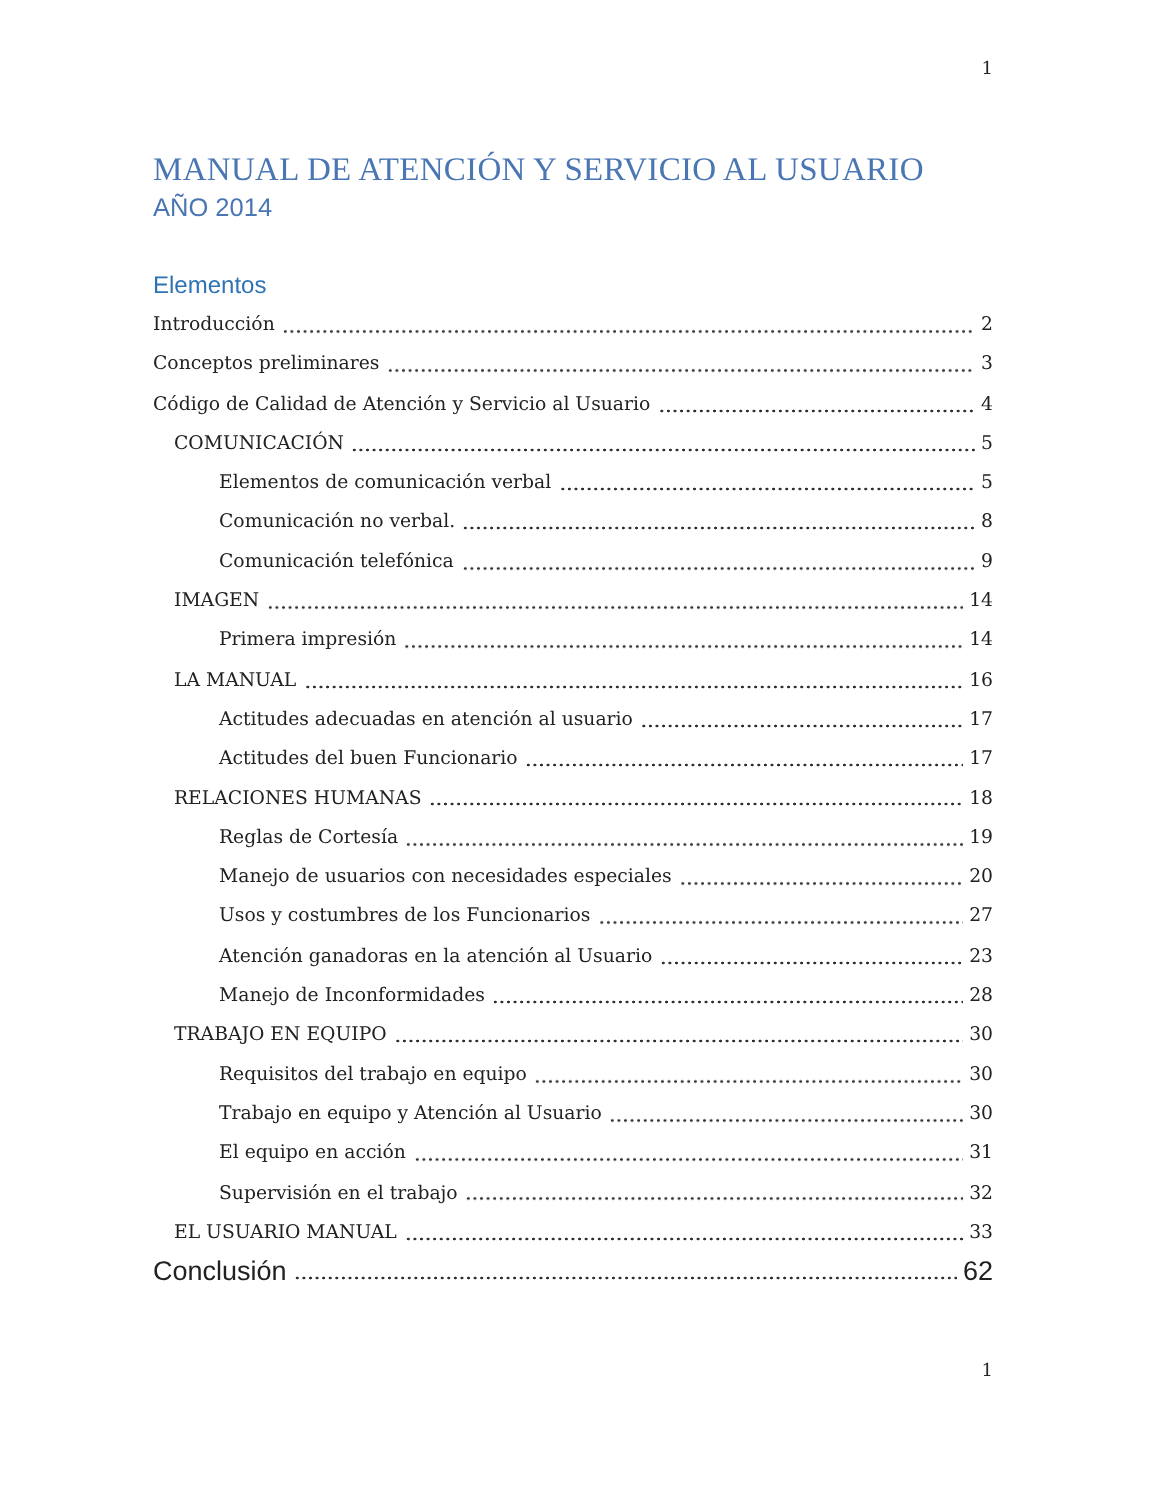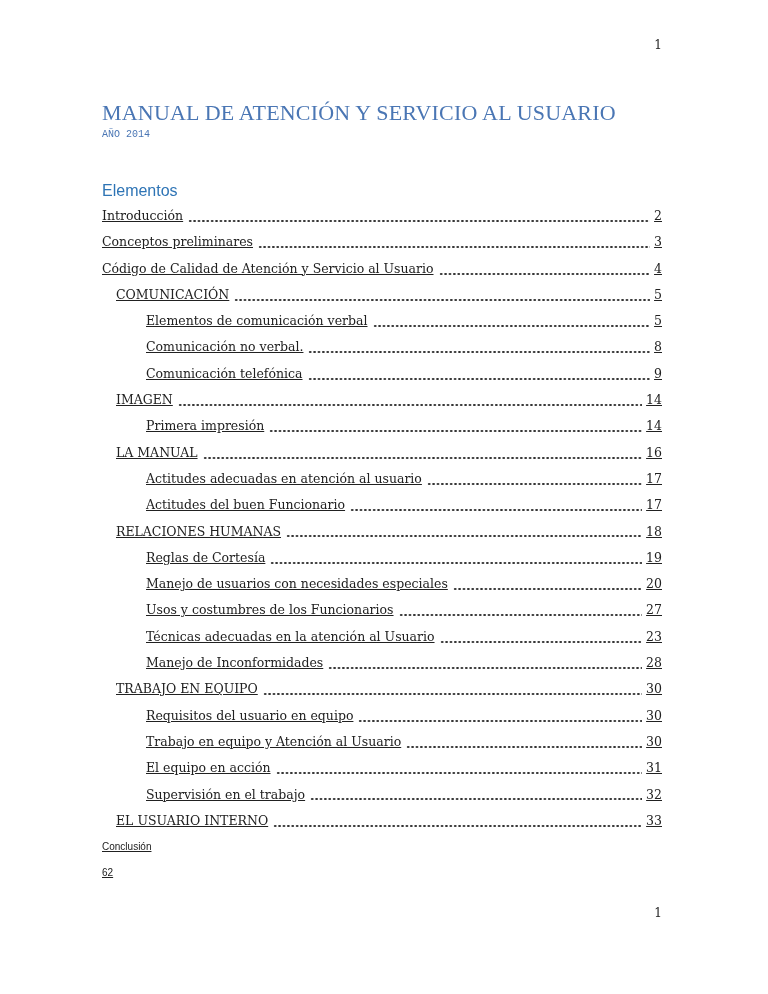--- a/index.html
+++ b/index.html
@@ -36,22 +36,22 @@
     font-weight: normal;
     letter-spacing: 0.2px;
     color: #4a76b4;
     white-space: nowrap;
   }
   .doc-subtitle {
     position: absolute;
     left: 102px;
     top: 129px;
     margin: 0;
-    font-family: Liberation Mono, monospace;
-    font-size: 10px;
+    font-family: Liberation Sans, sans-serif;
+    font-size: 17px;
     font-weight: normal;
     color: #4a76b4;
     white-space: nowrap;
   }
   .toc-heading {
     position: absolute;
     left: 102px;
     top: 182px;
     margin: 0;
     font-family: "Liberation Sans", sans-serif;
@@ -64,28 +64,26 @@
     left: 102px;
     top: 203px;
     width: 560px;
   }
   .toc-row {
     display: flex;
     align-items: baseline;
     height: 26.3px;
     font-size: 12.5px;
     line-height: 26.3px;
-    text-decoration: underline;
   }
   .toc-row.lvl1 .toc-label { margin-left: 14px; }
   .toc-row.lvl2 .toc-label { margin-left: 44px; }
   .toc-row.sans {
     font-family: "Liberation Sans", sans-serif;
-    font-size: 10px;
-    flex-direction: column;
+    font-size: 18px;
   }
   .toc-label {
     white-space: nowrap;
     color: #212121;
   }
   .toc-dots {
     flex: 1;
     align-self: stretch;
     margin-left: 5px;
     margin-right: 4px;
@@ -187,56 +185,56 @@
         <span class="toc-label">Manejo de usuarios con necesidades especiales</span>
         <span class="toc-dots"></span>
         <span class="toc-page">20</span>
       </div>
       <div class="toc-row lvl2">
         <span class="toc-label">Usos y costumbres de los Funcionarios</span>
         <span class="toc-dots"></span>
         <span class="toc-page">27</span>
       </div>
       <div class="toc-row lvl2">
-        <span class="toc-label">Técnicas adecuadas en la atención al Usuario</span>
+        <span class="toc-label">Atención ganadoras en la atención al Usuario</span>
         <span class="toc-dots"></span>
         <span class="toc-page">23</span>
       </div>
       <div class="toc-row lvl2">
         <span class="toc-label">Manejo de Inconformidades</span>
         <span class="toc-dots"></span>
         <span class="toc-page">28</span>
       </div>
       <div class="toc-row lvl1">
         <span class="toc-label">TRABAJO EN EQUIPO</span>
         <span class="toc-dots"></span>
         <span class="toc-page">30</span>
       </div>
       <div class="toc-row lvl2">
-        <span class="toc-label">Requisitos del usuario en equipo</span>
+        <span class="toc-label">Requisitos del trabajo en equipo</span>
         <span class="toc-dots"></span>
         <span class="toc-page">30</span>
       </div>
       <div class="toc-row lvl2">
         <span class="toc-label">Trabajo en equipo y Atención al Usuario</span>
         <span class="toc-dots"></span>
         <span class="toc-page">30</span>
       </div>
       <div class="toc-row lvl2">
         <span class="toc-label">El equipo en acción</span>
         <span class="toc-dots"></span>
         <span class="toc-page">31</span>
       </div>
       <div class="toc-row lvl2">
         <span class="toc-label">Supervisión en el trabajo</span>
         <span class="toc-dots"></span>
         <span class="toc-page">32</span>
       </div>
       <div class="toc-row lvl1">
-        <span class="toc-label">EL USUARIO INTERNO</span>
+        <span class="toc-label">EL USUARIO MANUAL</span>
         <span class="toc-dots"></span>
         <span class="toc-page">33</span>
       </div>
       <div class="toc-row lvl0 sans">
         <span class="toc-label">Conclusión</span>
         <span class="toc-dots"></span>
         <span class="toc-page">62</span>
       </div>
     </div>
 

